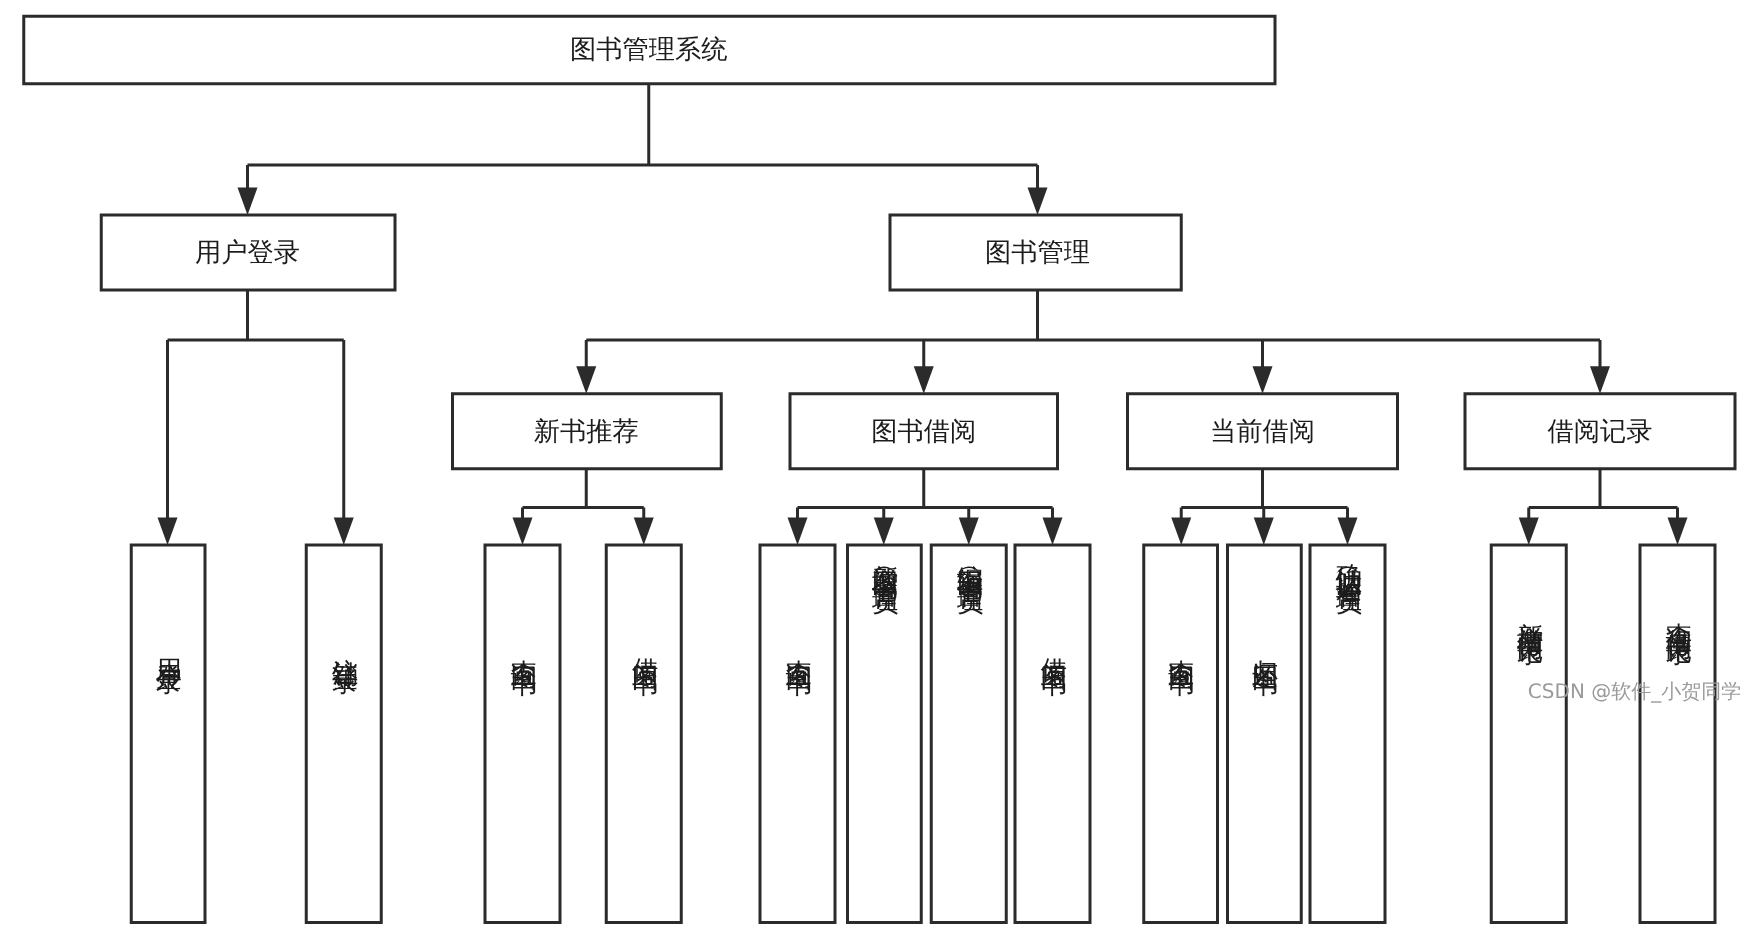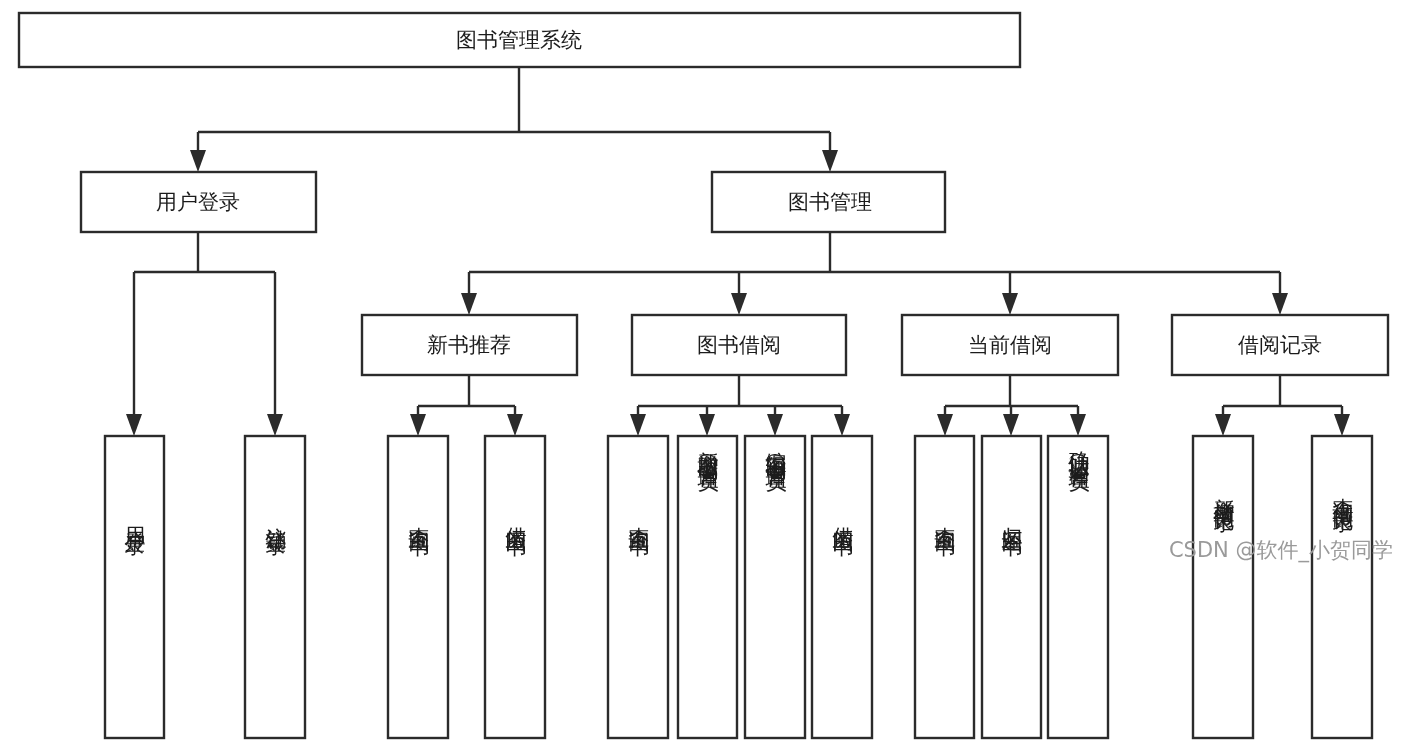--- a/index.html
+++ b/index.html
@@ -55,21 +55,21 @@
     font-size: 21px;
     writing-mode: vertical-rl;
     text-orientation: upright;
     letter-spacing: 3px;
   }
   .watermark {
     position: absolute;
     right: 12px;
     bottom: 8px;
     font-family: "DejaVu Sans", "Liberation Sans", sans-serif;
-    font-size: 21px;
+    font-size: 16px;
     color: #9a9a9a;
     white-space: nowrap;
     pointer-events: none;
     user-select: none;
   }
 </style>
 </head>
 <body>
 
 <div id="diagram-root">

